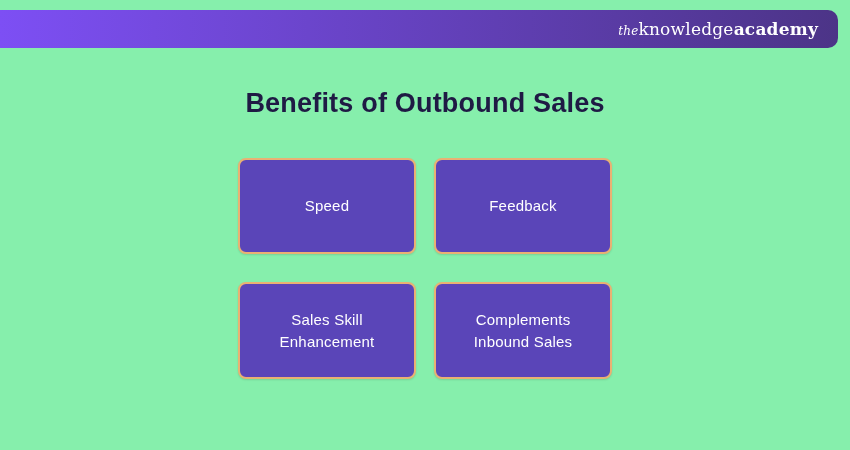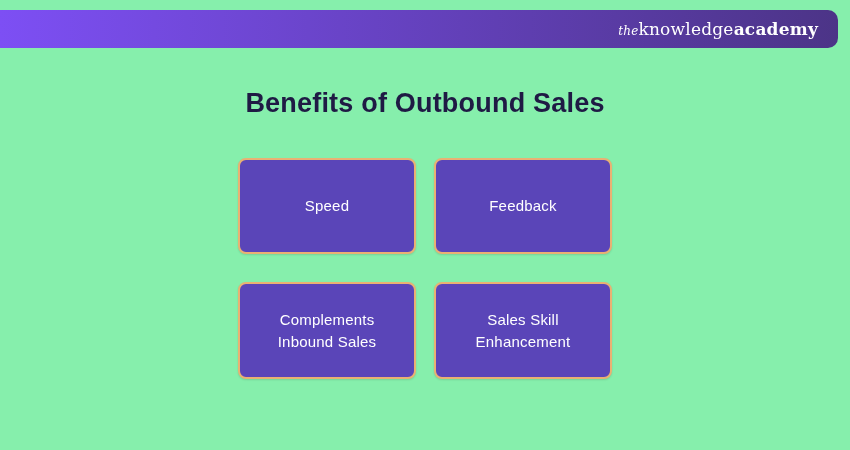--- a/index.html
+++ b/index.html
@@ -109,22 +109,22 @@
     <div class="benefit-box">
       <div class="benefit-label">Speed</div>
     </div>
     <div class="benefit-box">
       <div class="benefit-label">Feedback</div>
     </div>
   </div>
 
   <div class="row row-2">
     <div class="benefit-box">
+      <div class="benefit-label">Sales Skill
+Enhancement</div>
+    </div>
+    <div class="benefit-box">
       <div class="benefit-label">Complements
 Inbound Sales</div>
-    </div>
-    <div class="benefit-box">
-      <div class="benefit-label">Sales Skill
-Enhancement</div>
     </div>
   </div>
 
 </div>
 
 </body></html>

